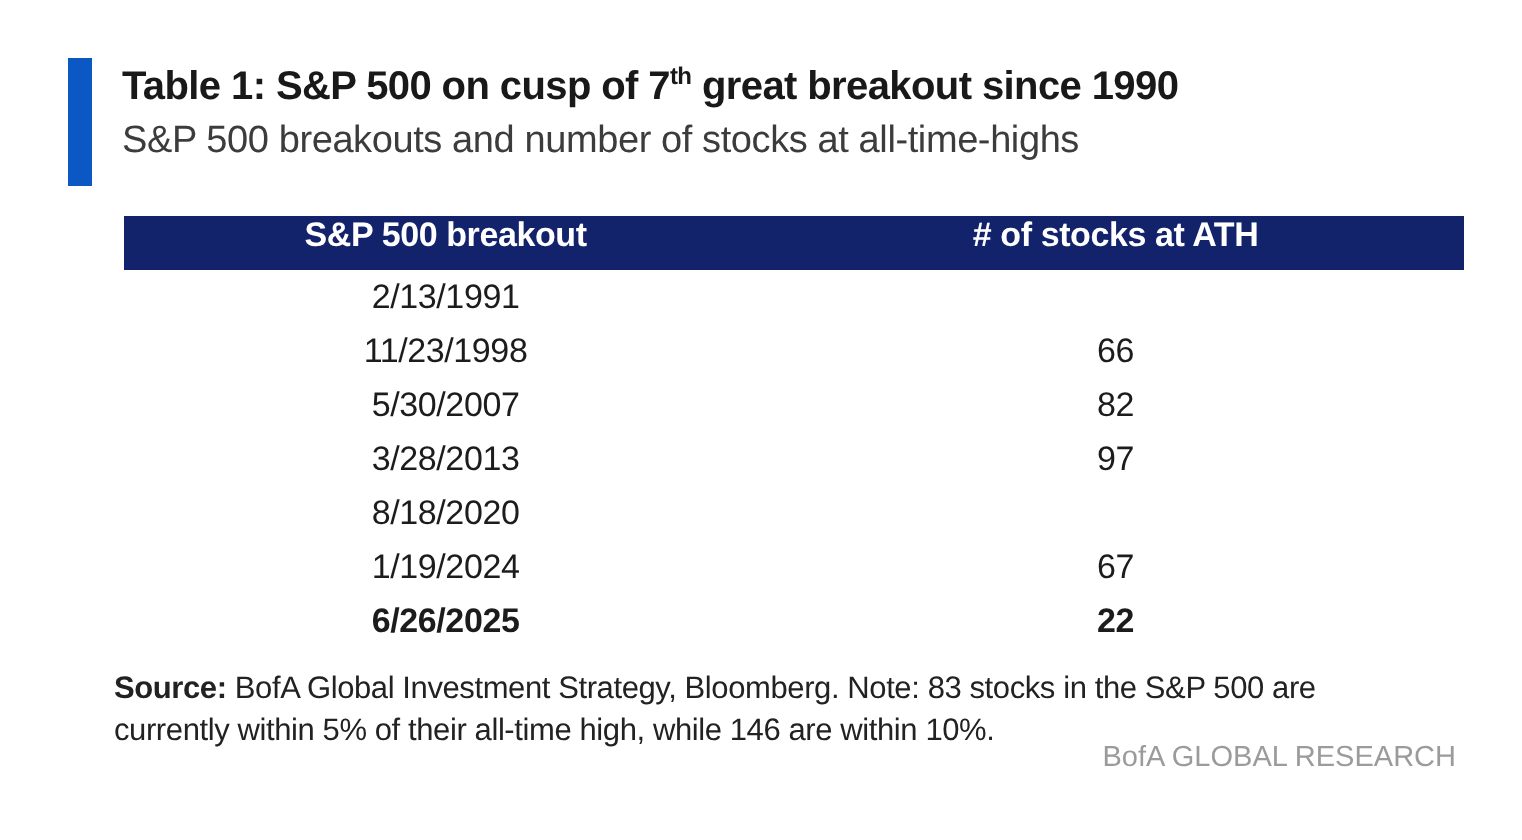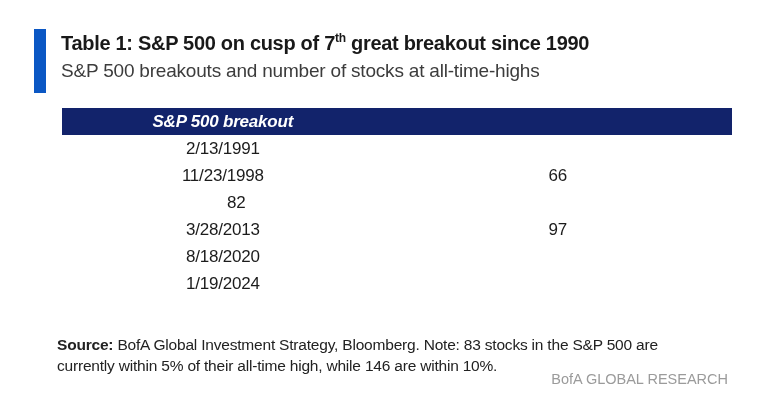--- a/index.html
+++ b/index.html
@@ -35,28 +35,27 @@
     letter-spacing: -0.2px;
     white-space: nowrap;
   }
   .data-table {
     position: absolute;
     left: 62px; top: 108px;
     width: 670px;
   }
   .thead {
     display: flex;
-    align-items: center;
+    align-items: flex-start;
     height: 27px;
     background: #12236b;
     color: #ffffff;
     font-weight: bold;
     font-size: 17px;
     letter-spacing: -0.2px;
-    font-style: italic;
   }
   .trow {
     display: flex;
     align-items: center;
     height: 27px;
     font-size: 17px;
     color: #1c1c1c;
     letter-spacing: -0.2px;
   }
   .trow.highlight { font-weight: bold; }
@@ -86,38 +85,45 @@
 
 <div class="accent-bar"></div>
 
 <div class="title"><span>Table 1: S&amp;P 500 on cusp of 7</span><sup>th</sup><span> great breakout since 1990</span></div>
 
 <div class="subtitle">S&amp;P 500 breakouts and number of stocks at all-time-highs</div>
 
 <div class="data-table">
   <div class="thead">
     <div class="col1">S&amp;P 500 breakout</div>
+    <div class="col2"># of stocks at ATH</div>
   </div>
   <div class="trow">
     <div class="col1">2/13/1991</div>
   </div>
   <div class="trow">
     <div class="col1">11/23/1998</div>
     <div class="col2">66</div>
   </div>
   <div class="trow">
+    <div class="col1">5/30/2007</div>
     <div class="col2">82</div>
   </div>
   <div class="trow">
     <div class="col1">3/28/2013</div>
     <div class="col2">97</div>
   </div>
   <div class="trow">
     <div class="col1">8/18/2020</div>
   </div>
   <div class="trow">
     <div class="col1">1/19/2024</div>
+    <div class="col2">67</div>
+  </div>
+  <div class="trow highlight">
+    <div class="col1">6/26/2025</div>
+    <div class="col2">22</div>
   </div>
 </div>
 
 <div class="source-note"><span class="src-label">Source:</span><span> BofA Global Investment Strategy, Bloomberg. Note: 83 stocks in the S&amp;P 500 are</span><br><span>currently within 5% of their all-time high, while 146 are within 10%.</span></div>
 
 <div class="brand-footer">BofA GLOBAL RESEARCH</div>
 
 </body></html>

